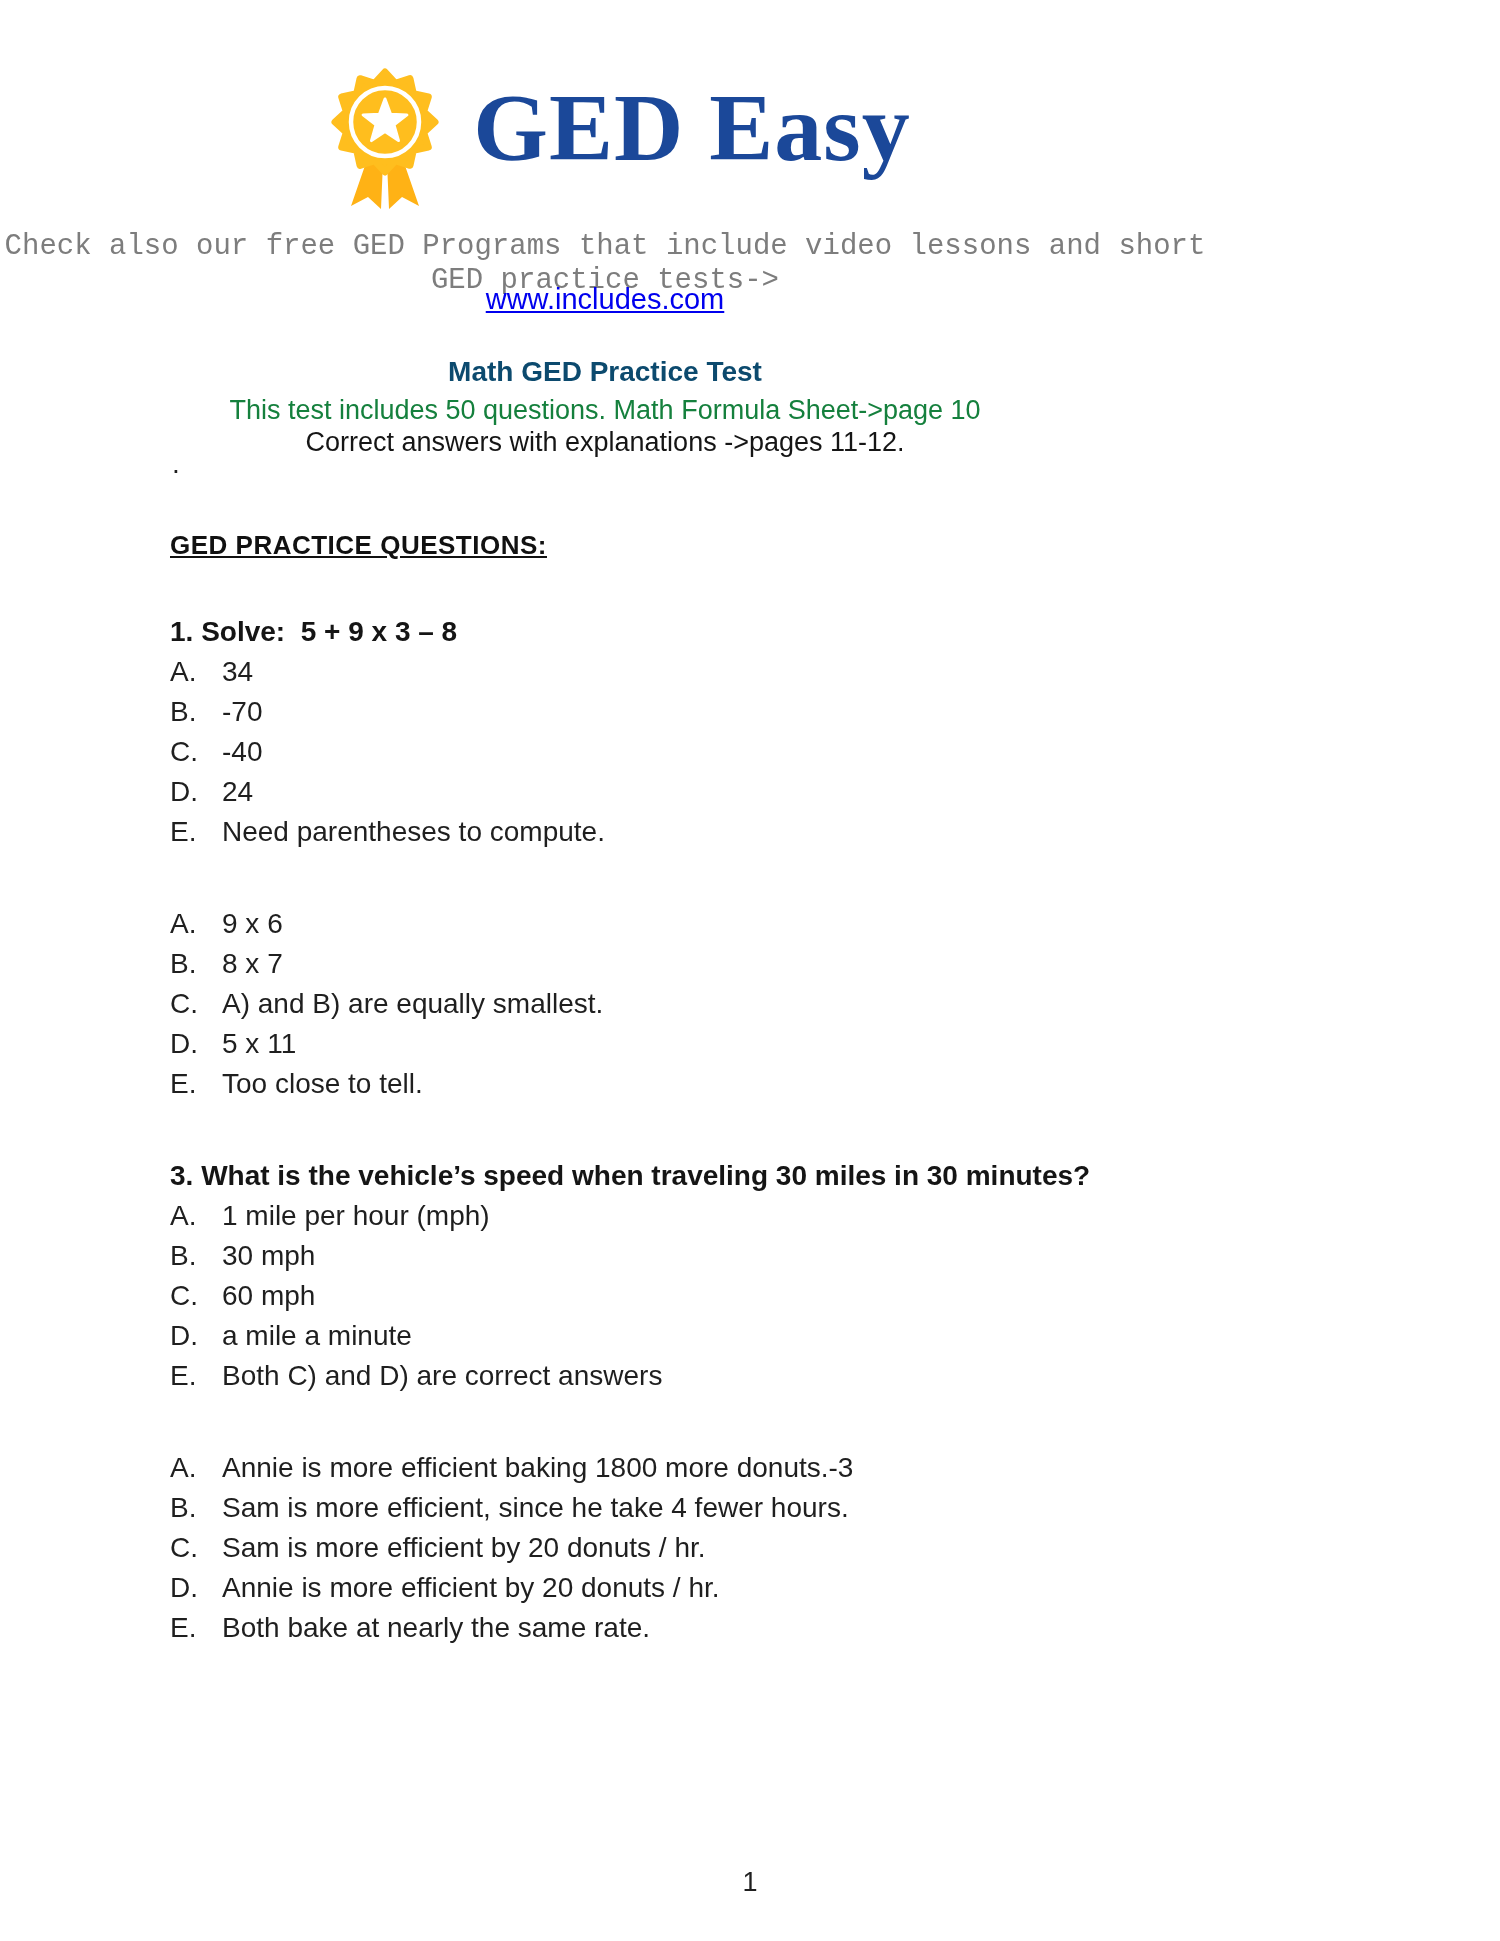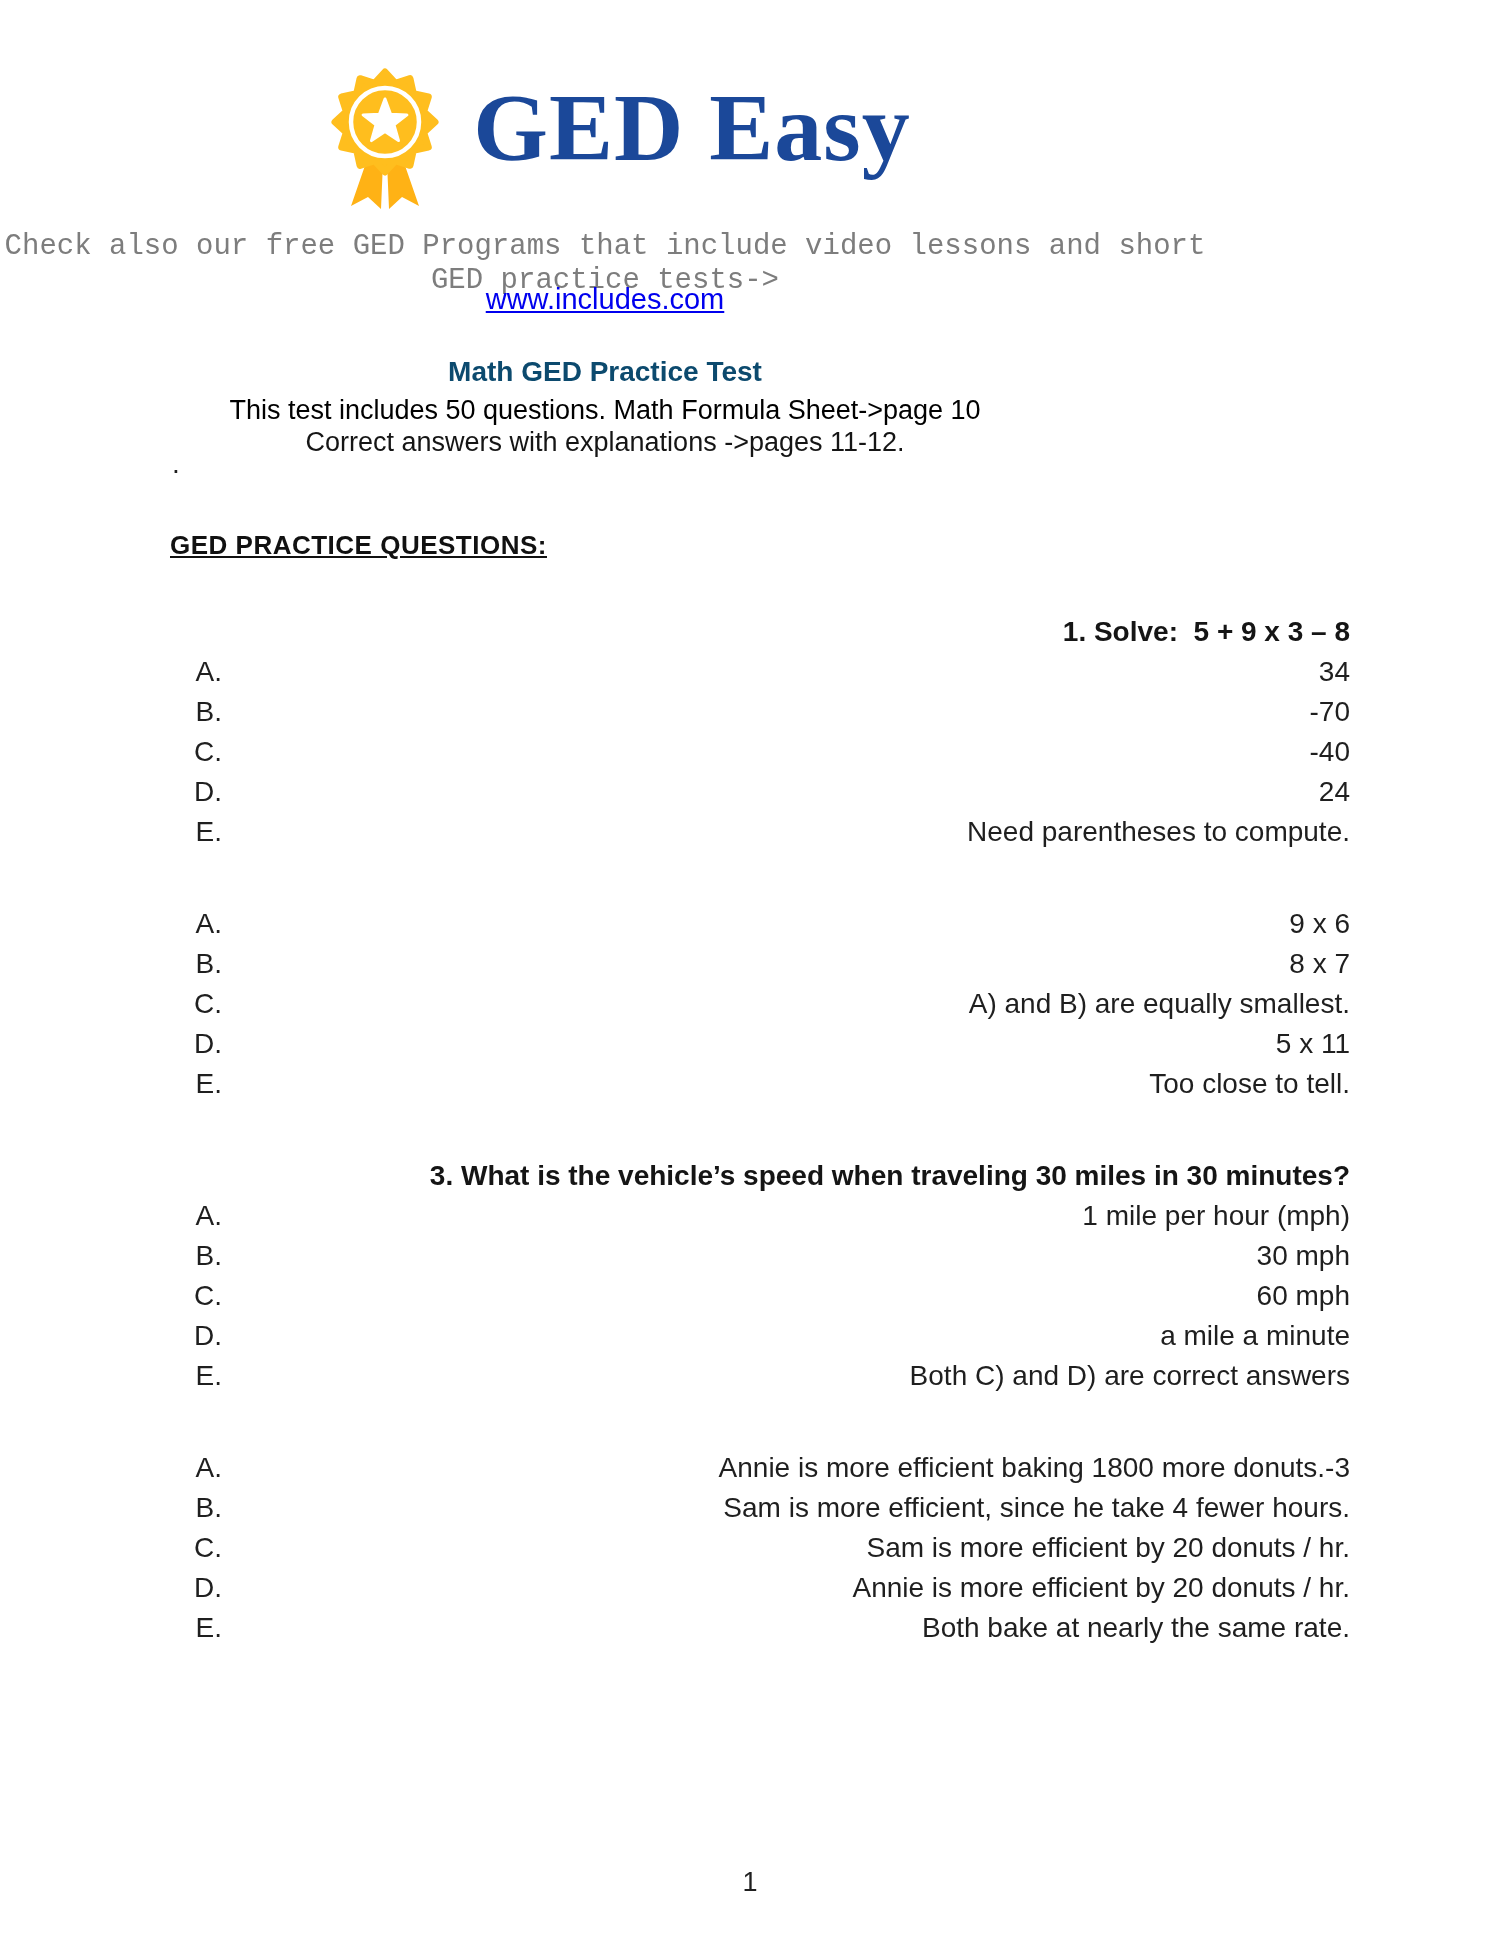--- a/index.html
+++ b/index.html
@@ -39,31 +39,31 @@
     position:absolute;top:282px;left:0;width:100%;
     text-align:center;
     font-size:29px;line-height:34px;
   }
   .site-link a{color:#0000ee;text-decoration:underline;cursor:pointer;}
   .doc-title{
     position:absolute;top:352px;left:0;width:100%;
     text-align:center;
     font-size:28px;line-height:40px;font-weight:700;color:#0c4a6e;
   }
-  .doc-sub1{position:absolute;top:394px;left:0;width:100%;text-align:center;font-size:27px;line-height:32px;color:#000000;}
+  .doc-sub1{position:absolute;top:394px;left:0;width:100%;text-align:center;font-size:27px;line-height:32px;color:#15803d;}
   .doc-sub2{position:absolute;top:426px;left:0;width:100%;text-align:center;font-size:27px;line-height:32px;color:#151515;}
   .stray-dot{position:absolute;top:448px;left:172px;font-size:28px;line-height:32px;color:#1f1f1f;}
   .section-heading{
     position:absolute;top:524px;left:170px;
     font-size:26px;line-height:42px;font-weight:700;color:#111;
     text-decoration:underline;
     letter-spacing:0.5px;
   }
   .questions{position:absolute;top:612px;left:170px;width:1180px;}
-  .question{margin-bottom:52px;text-align:right;}
+  .question{margin-bottom:52px;}
   .q-header{
     font-size:28px;line-height:40px;font-weight:700;color:#151515;
     white-space:pre-wrap;
   }
   .opt-row{display:flex;font-size:28px;line-height:40px;color:#1f1f1f;}
   .opt-letter{flex:0 0 52px;}
   .opt-text{flex:1 1 auto;white-space:pre-wrap;}
   .page-number{
     position:absolute;top:1866px;left:0;width:1500px;
     text-align:center;

